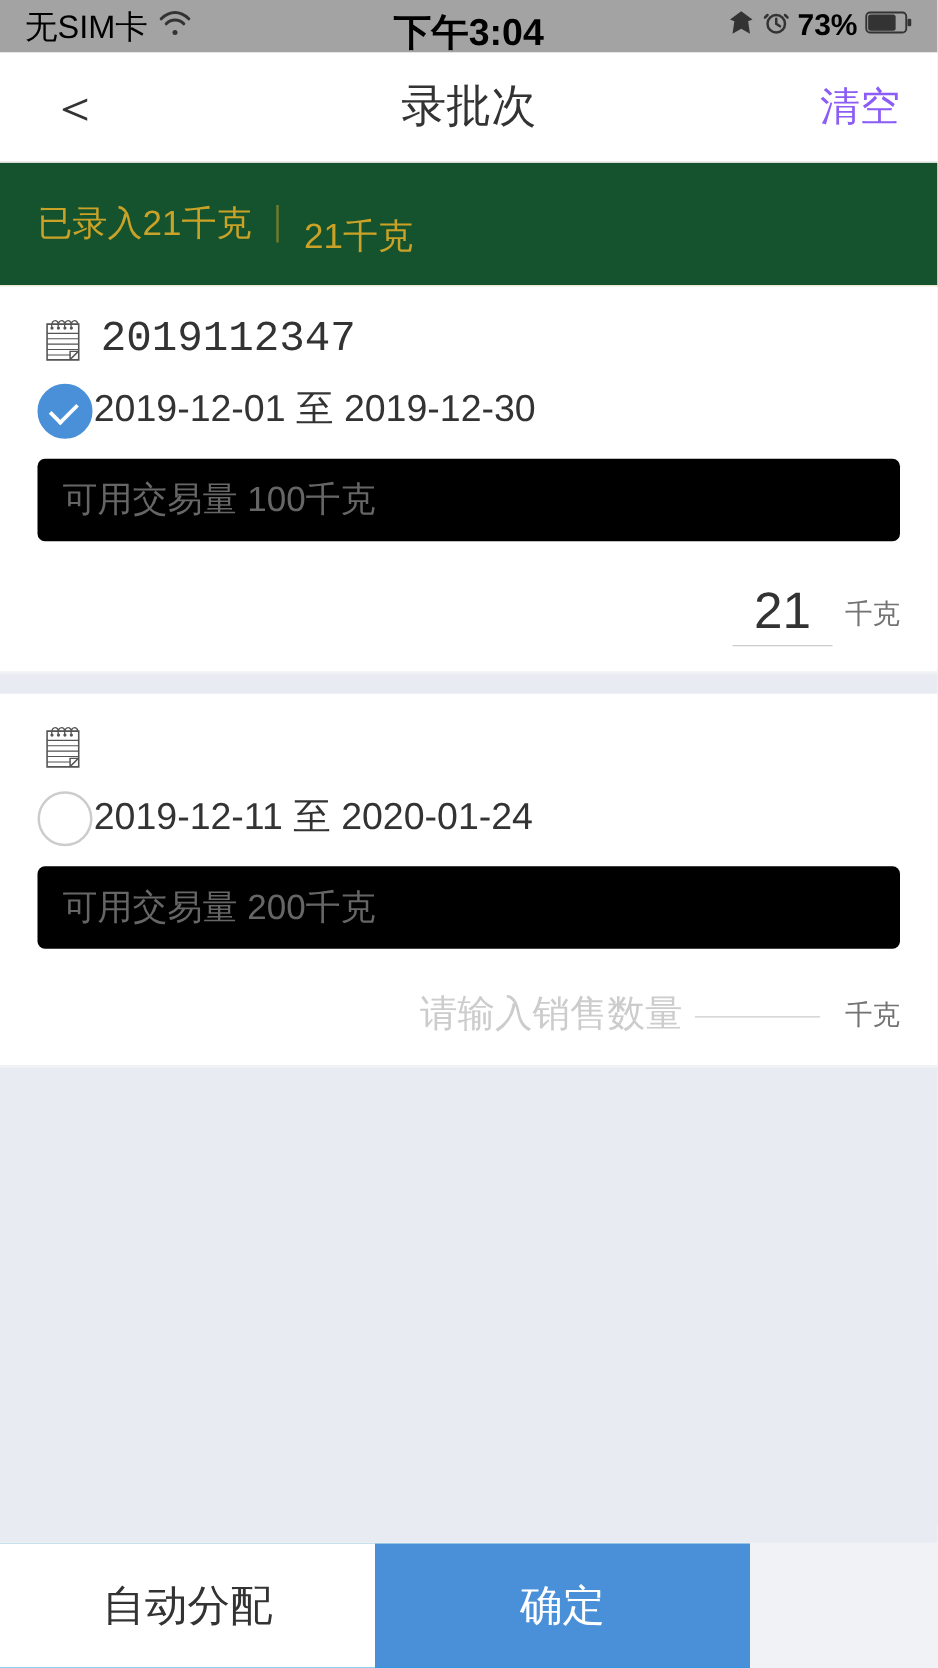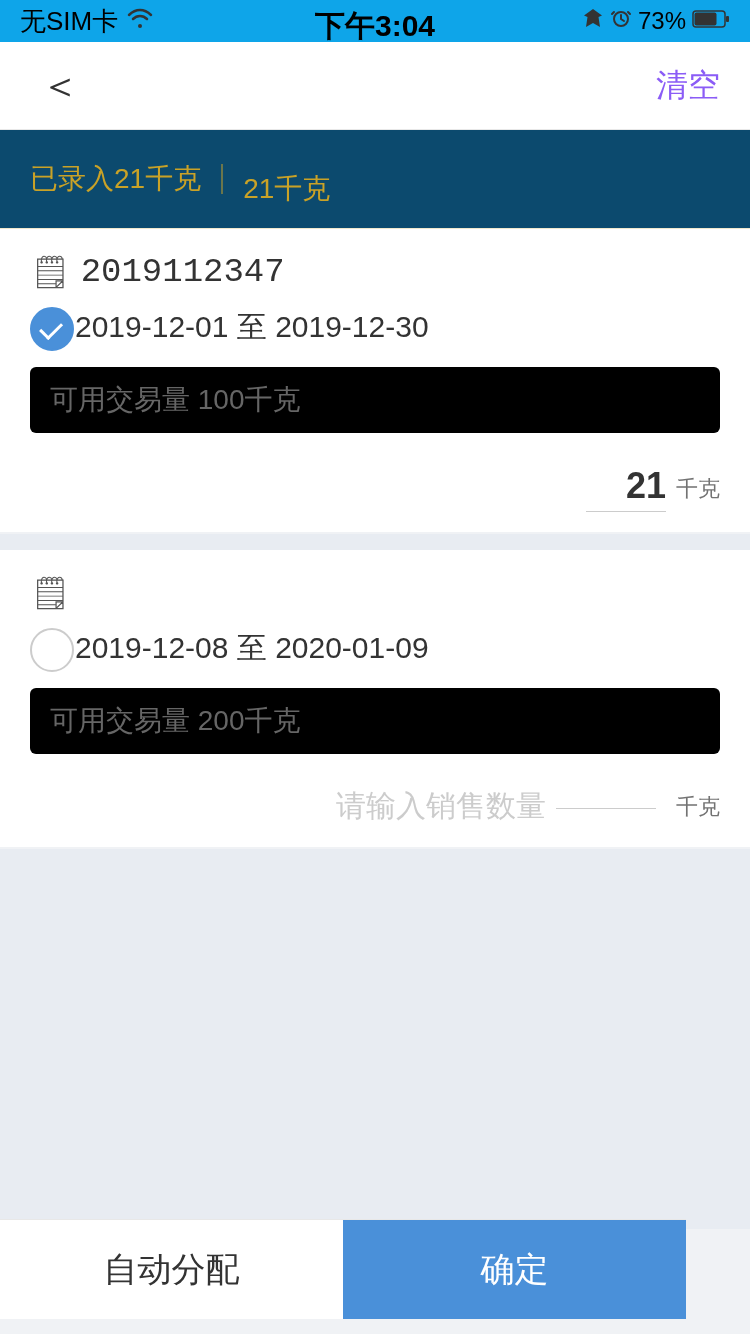--- a/index.html
+++ b/index.html
@@ -8,21 +8,21 @@
       font-family: -apple-system, 'PingFang SC', 'Helvetica Neue', sans-serif;
       background: #f0f2f5;
       width: 750px;
       min-height: 1334px;
       overflow-x: hidden;
     }
 
     
     .status-bar {
       height: 42px;
-      background: #0ea5e9;
+      background: #a3a3a3;
       display: flex;
       align-items: center;
       justify-content: space-between;
       padding: 0 20px;
       font-size: 26px;
       font-weight: 500;
     }
     .status-left {
       display: flex;
       align-items: center;
@@ -36,20 +36,21 @@
       left: 50%;
       transform: translateX(-50%);
       top: 6px;
       text-align: center;
     }
     .status-right {
       display: flex;
       align-items: center;
       gap: 6px;
       font-size: 24px;
+      font-weight: bold;
     }
 
     
     .nav-bar {
       height: 88px;
       background: #fff;
       display: flex;
       align-items: center;
       justify-content: space-between;
       padding: 0 30px;
@@ -69,21 +70,21 @@
       left: 50%;
       transform: translateX(-50%);
     }
     .nav-clear {
       font-size: 32px;
       color: #8b5cf6;
     }
 
     
     .info-banner {
-      background: #0c4a6e;
+      background: #14532d;
       padding: 20px 30px;
       display: flex;
       align-items: center;
       gap: 20px;
       border-bottom: 1px solid #f0e8cc;
     }
     .info-label {
       color: #c9a227;
       font-size: 28px;
     }
@@ -166,25 +167,25 @@
 
     
     .qty-input-row {
       display: flex;
       align-items: center;
       justify-content: flex-end;
       padding: 16px 30px 20px 30px;
       gap: 10px;
     }
     .qty-value {
-      font-size: 36px;
-      font-weight: 700;
+      font-size: 41px;
+      font-weight: 400;
       color: #333;
       min-width: 80px;
-      text-align: right;
+      text-align: center;
     }
     .qty-underline {
       border-bottom: 1px solid #ccc;
       padding-bottom: 4px;
     }
     .qty-unit {
       font-size: 22px;
       color: #737373;
     }
     .qty-placeholder {
@@ -202,22 +203,22 @@
     
     .empty-area {
       background: #e8ecf2;
       flex: 1;
       min-height: 380px;
     }
 
     
     .bottom-bar {
       position: fixed;
-      bottom: 15px;
-      width: 686px;
+      bottom: 0;
+      width: 600px;
       height: 100px;
       display: flex;
       background: #0ea5e9;
       border-top: 1px solid #e8e8e8;
     }
     .btn-auto {
       flex: 1;
       display: flex;
       align-items: center;
       justify-content: center;
@@ -279,20 +280,21 @@
         <rect x="34" y="7" width="3" height="6" rx="1" fill="#333"></rect>
         <rect x="2.5" y="3.5" width="22" height="13" rx="2" fill="#333"></rect>
       </svg>
     </span>
   </div>
 </div>
 
 <div class="nav-wrapper">
   <div class="nav-bar">
     <span class="nav-back">＜</span>
+    <span class="nav-title">录批次</span>
     <span class="nav-clear">清空</span>
   </div>
 </div>
 
 <div class="info-banner">
   <span class="info-label">已录入21千克</span>
   <div class="info-divider"></div>
   <span class="info-value">21千克</span>
 </div>
 
@@ -315,21 +317,21 @@
 </div>
 
 <div class="section-divider"></div>
 
 <div class="batch-card">
   <div class="batch-header">
     <span class="batch-icon">🗒</span>
   </div>
   <div class="batch-date-row">
     <div class="radio-btn"></div>
-    <span class="batch-date">2019-12-08 至 2020-01-09</span>
+    <span class="batch-date">2019-12-11 至 2020-01-24</span>
   </div>
   <div class="avail-qty-row">
     <span class="avail-qty-text">可用交易量 200千克</span>
   </div>
   <div class="qty-input-row">
     <span class="qty-placeholder">请输入销售数量</span>
     <span style="border-bottom:1px solid #ccc; padding-bottom:4px; margin-right:10px; width:100px; display:inline-block;"></span>
     <span class="qty-unit">千克</span>
   </div>
 </div>

